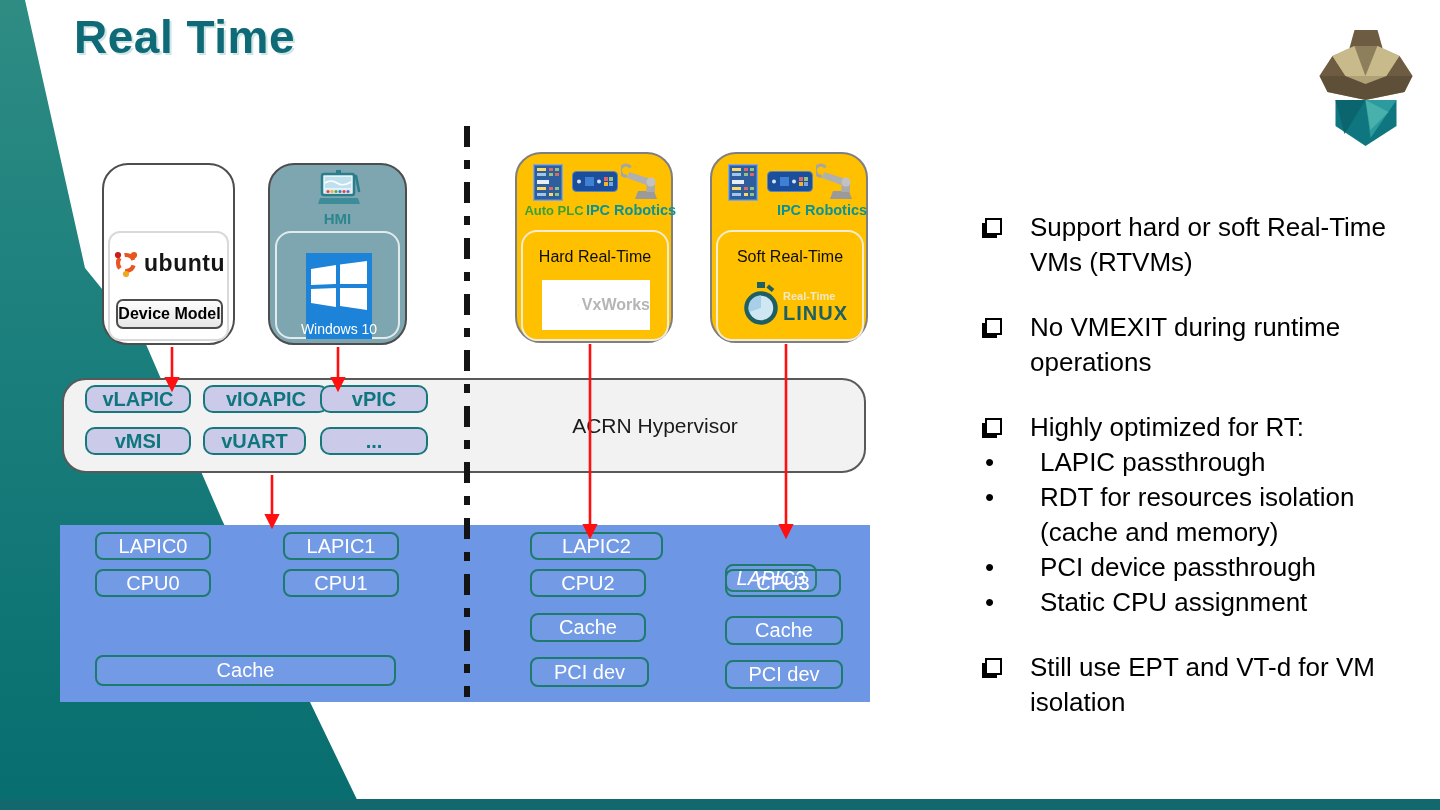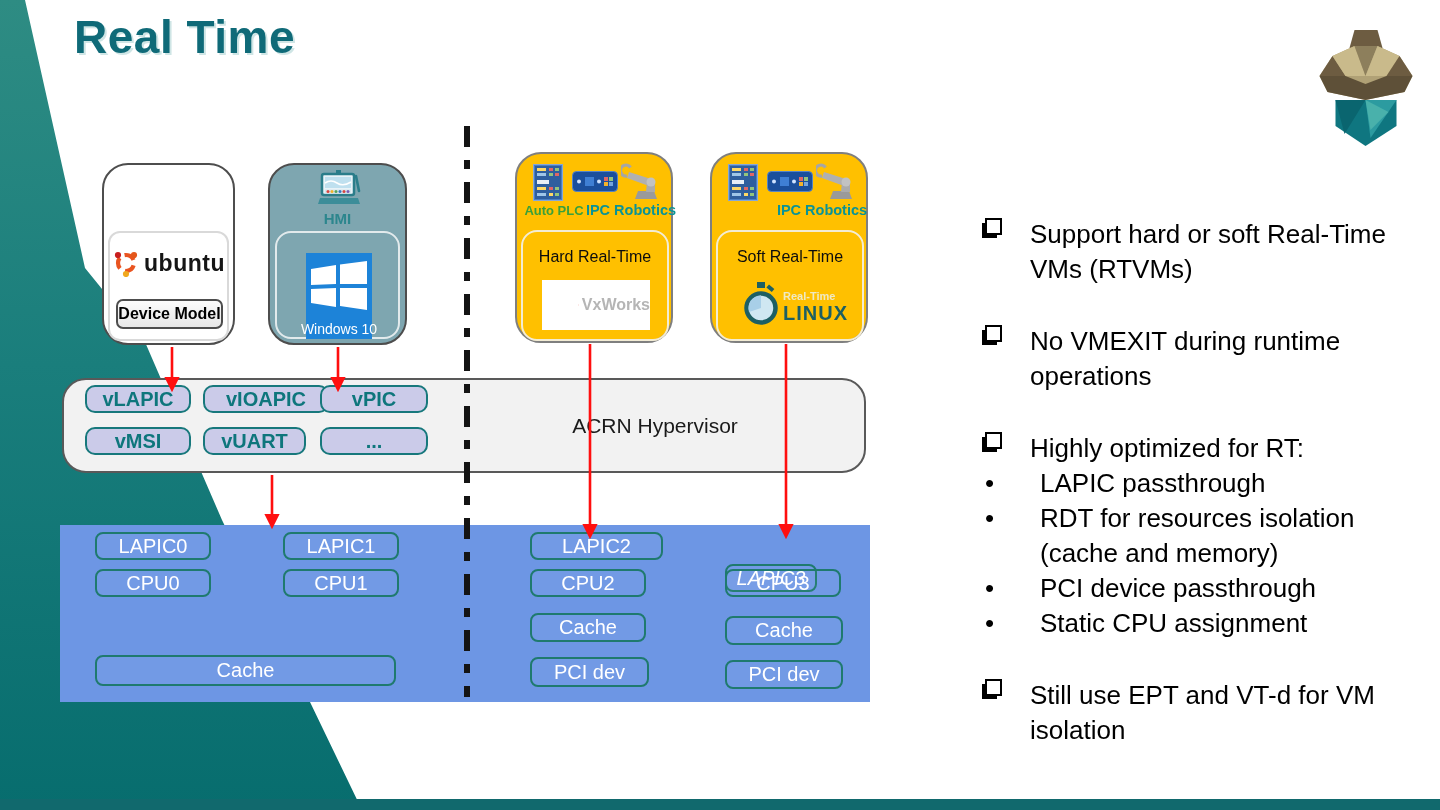--- a/index.html
+++ b/index.html
@@ -69,21 +69,21 @@
 
   
   .overlay{position:absolute;left:0;top:0;pointer-events:none;}
 
   
   .bullets{position:absolute;left:985px;top:210px;width:424px;font-size:26px;line-height:35px;color:#000;}
   .b-group{margin-bottom:30px;}
   .b-row{display:flex;}
   .cb{width:17px;height:17px;border:2.2px solid #000;background:#fff;box-shadow:-4px 4px 0 -1px #000;
       margin-top:8px;margin-right:28px;flex:none;}
-  .b-text{width:370px;margin-top:7px;}
+  .b-text{width:370px;}
   .s-row{display:flex;}
   .s-row::before{content:"\2022";width:14px;flex:none;margin-right:41px;}
   .s-text{width:362px;}
 </style>
 </head>
 <body>
 
 <div class="slide">
 
   <div class="wedge"></div>

